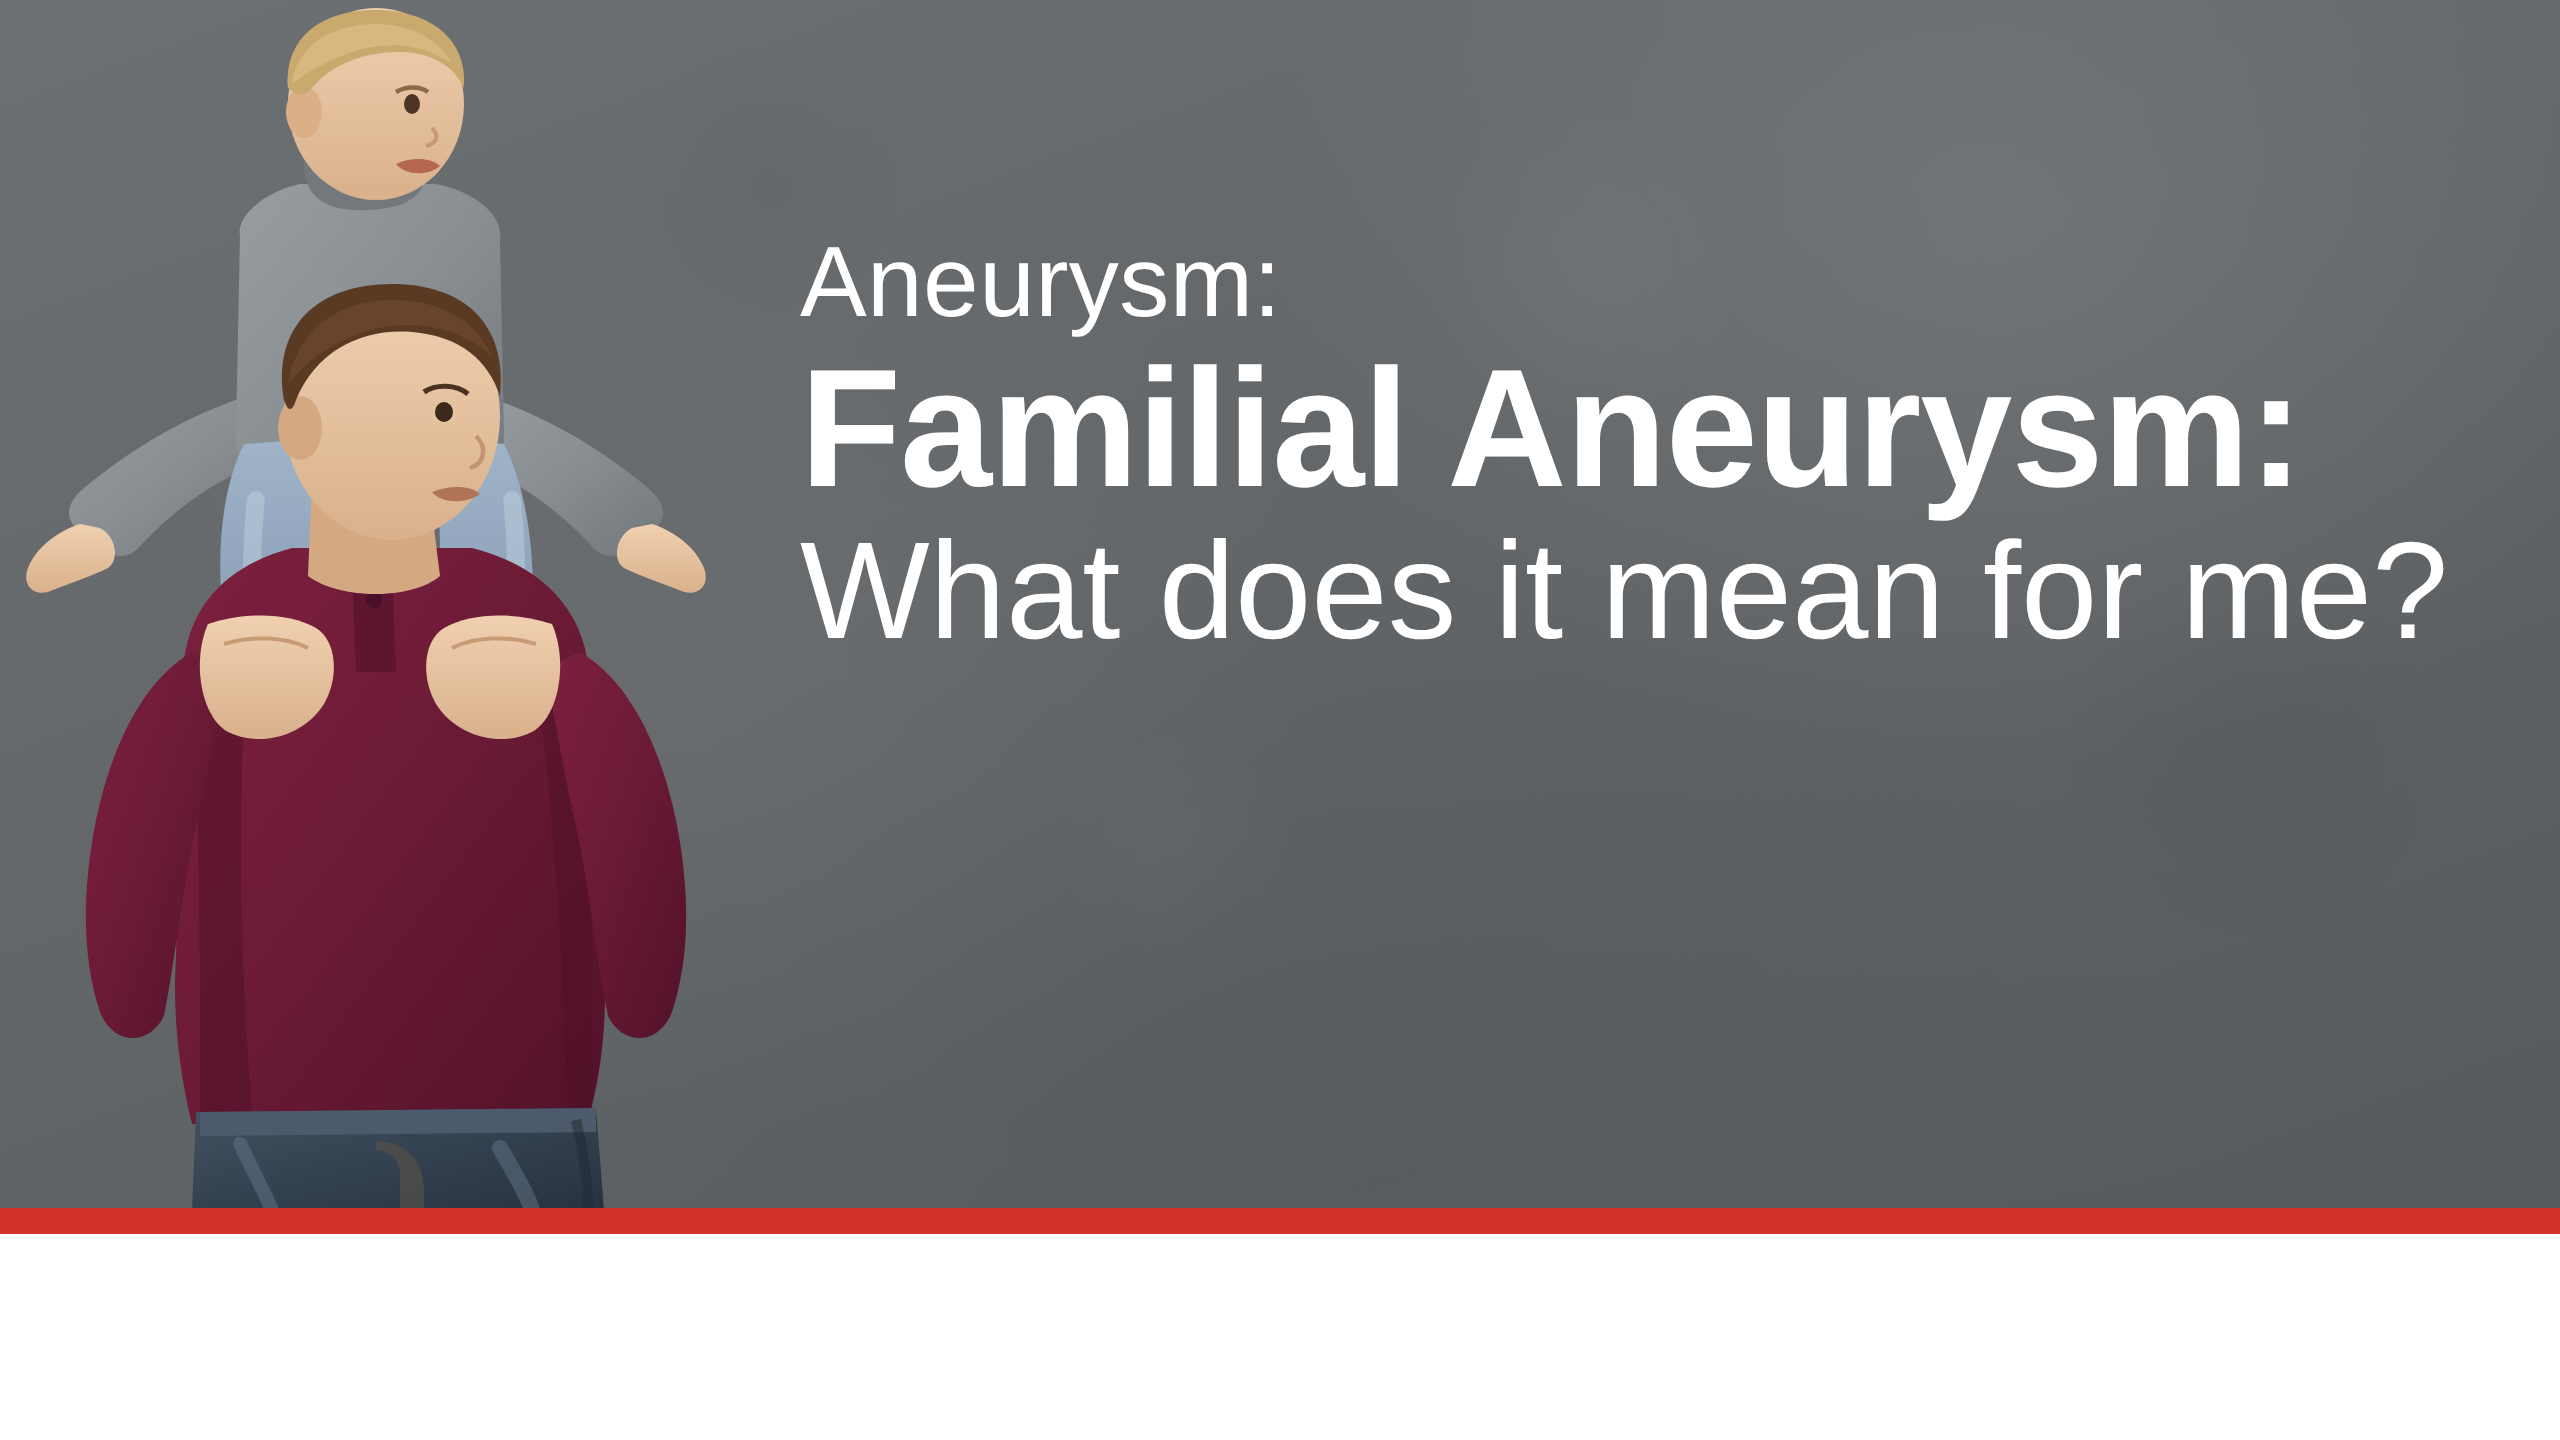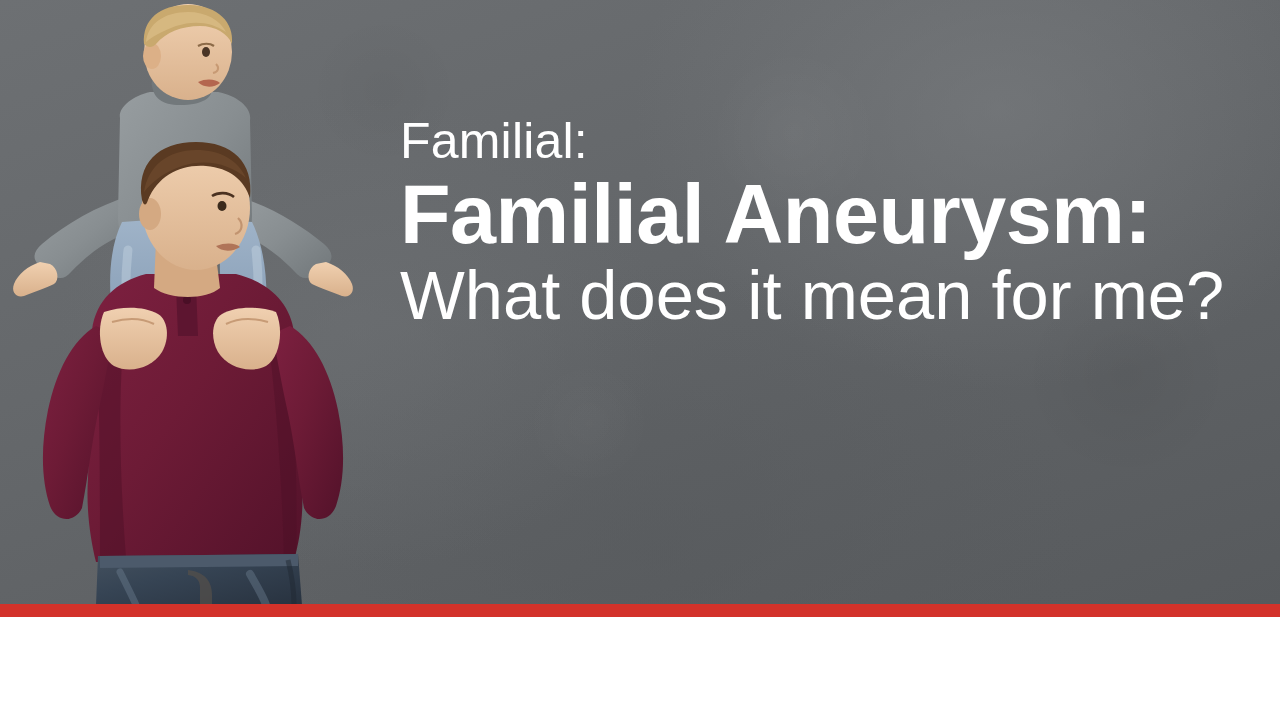--- a/index.html
+++ b/index.html
@@ -251,21 +251,21 @@
         <path d="M100 556 L 298 554 L 298 566 L 100 568 Z" fill="#4c5a6b"></path>
         <path d="M186 566 L 216 566 L 212 605 L 188 605 Z" fill="#46soup" opacity="0"></path>
         <path d="M188 570 C 204 572, 212 580, 212 596 L 212 605 L 200 605 L 200 588 C 200 580, 196 576, 188 575 Z" fill="#55504a" opacity="0.7"></path>
         <path d="M120 572 C 128 588, 134 600, 136 605" stroke="#6a7c8f" stroke-width="7" fill="none" opacity="0.45" stroke-linecap="round"></path>
         <path d="M250 574 C 258 588, 264 598, 266 605" stroke="#6a7c8f" stroke-width="8" fill="none" opacity="0.45" stroke-linecap="round"></path>
         <path d="M288 560 C 292 576, 294 592, 294 605" stroke="#1f2832" stroke-width="5" fill="none" opacity="0.5"></path>
       </svg>
     </div>
 
     <div class="title-block">
-      <div class="eyebrow">Familial:</div>
+      <div class="eyebrow">Aneurysm:</div>
       <div class="headline">Familial Aneurysm:</div>
       <div class="subhead">What does it mean for me?</div>
     </div>
   </div>
 
   <div class="red-rule"></div>
 
   <div class="logo-bar">
 
     

